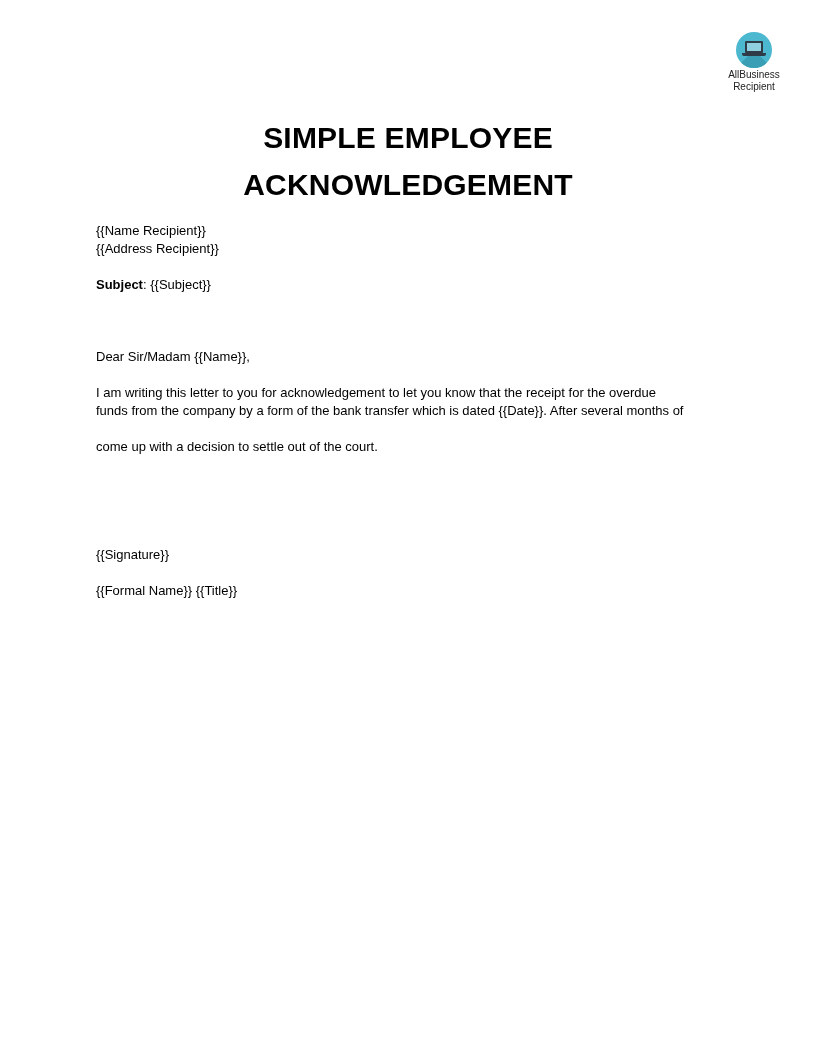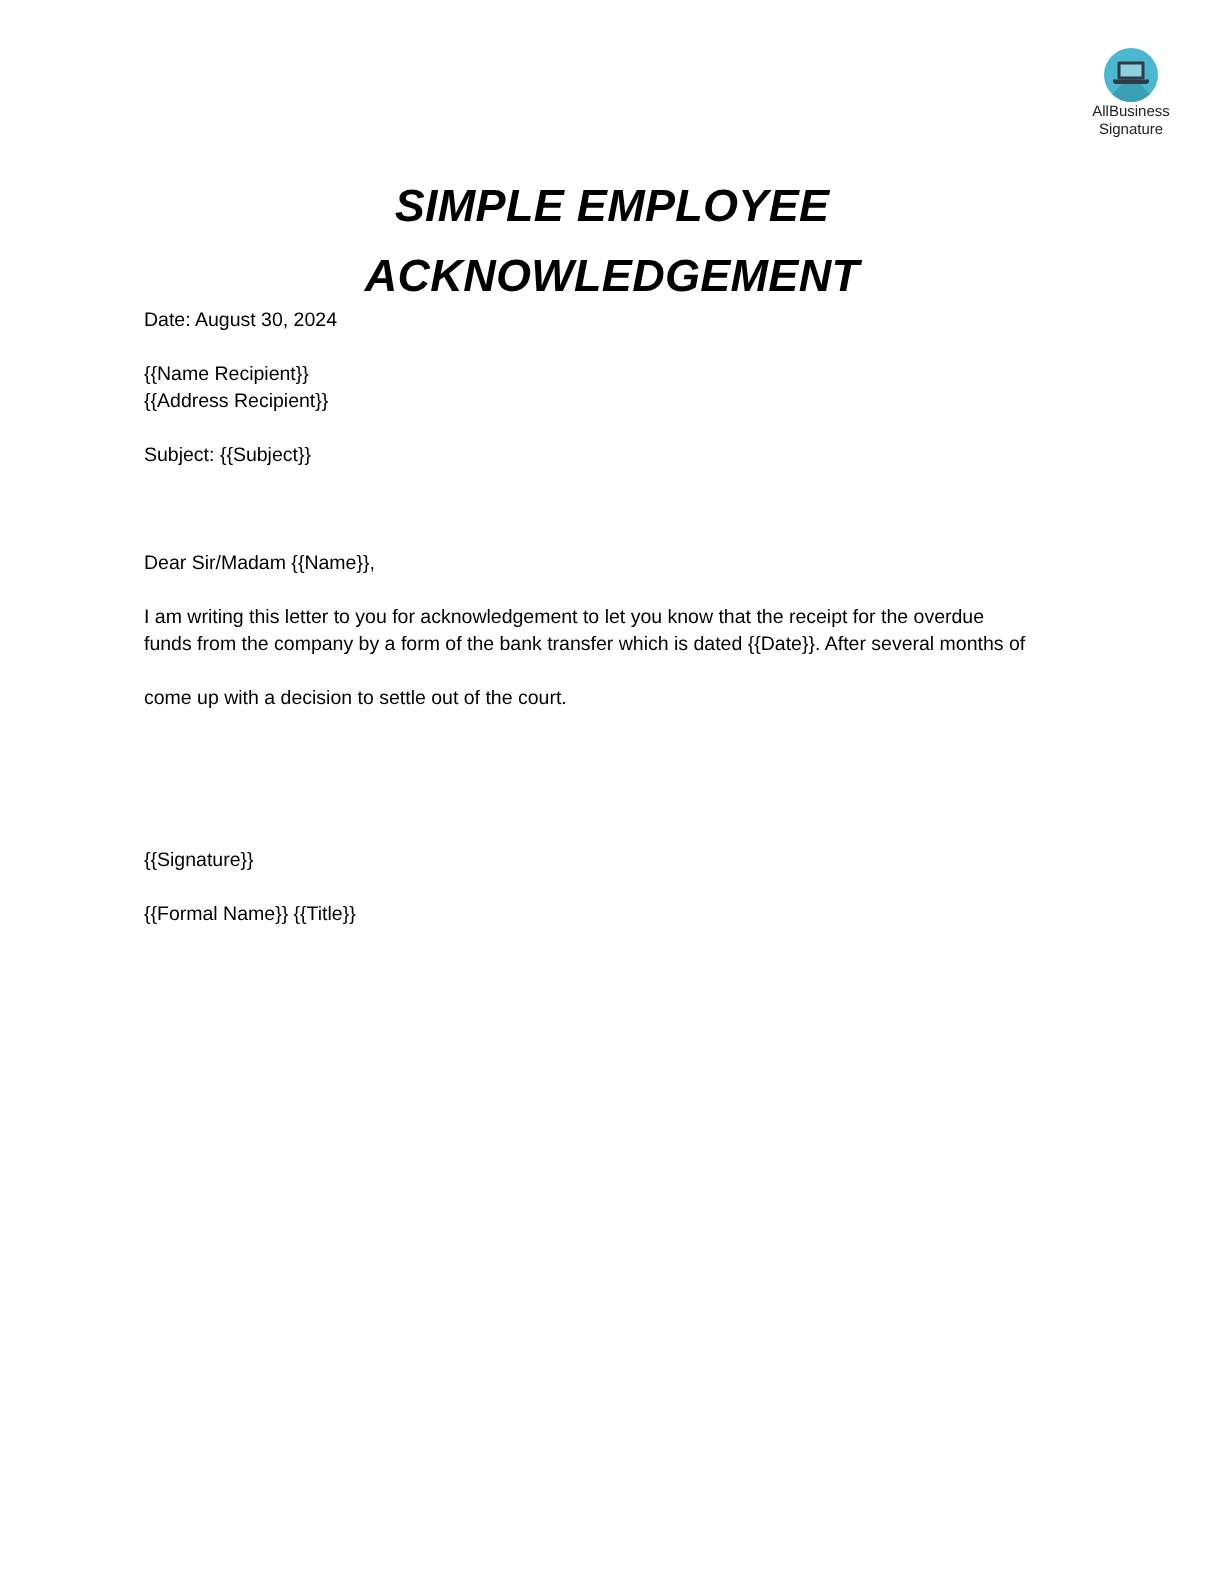--- a/index.html
+++ b/index.html
@@ -11,47 +11,46 @@
   .logo-circle .shadow { position: absolute; left: 18px; top: 18px; width: 40px; height: 40px;
                  background: #3a9fb5; transform: rotate(45deg); transform-origin: 0 0; }
   .laptop-screen { position: absolute; left: 9px; top: 9px; width: 18px; height: 12px;
                    background: #2f3b46; border-radius: 1px; }
   .laptop-screen::after { content: ""; position: absolute; left: 2px; top: 2px; width: 14px; height: 8px;
                    background: #8fcfe0; }
   .laptop-base { position: absolute; left: 6px; top: 21px; width: 24px; height: 3px;
                  background: #2f3b46; border-radius: 0 0 2px 2px; }
   .logo-text { font-size: 10px; line-height: 10px; color: #222; margin-top: 2px; white-space: nowrap; }
   .title { position: absolute; left: 96px; top: 114px; width: 624px; text-align: center;
-           font-weight: bold; font-size: 30px; line-height: 47px; letter-spacing: 0.2px; font-style: italic; }
+           font-weight: bold; font-size: 30px; line-height: 47px; letter-spacing: 0.2px; }
   .body-text { position: absolute; left: 96px; top: 204px; width: 624px;
                font-size: 13px; line-height: 18px; }
   .line { white-space: nowrap; }
   .gap1 { height: 18px; }
   .gap3 { height: 54px; }
-  b { font-weight: normal; }
+  b { font-weight: bold; }
 </style>
 </head>
 <body>
 
 <div class="logo">
   <div class="logo-circle">
     <div class="shadow"></div>
     <div class="laptop-screen"></div>
     <div class="laptop-base"></div>
   </div>
   <div class="logo-text">AllBusiness</div>
-  <div class="logo-text">Signature</div>
+  <div class="logo-text">Recipient</div>
 </div>
 
 <div class="title">
   <div>SIMPLE EMPLOYEE ACKNOWLEDGEMENT</div>
 </div>
 
 <div class="body-text">
-  <div class="line">Date: August 30, 2024</div>
   <div class="gap1"></div>
   <div class="line">{{Name Recipient}}</div>
   <div class="line">{{Address Recipient}}</div>
   <div class="gap1"></div>
   <div class="line"><b>Subject</b><span>: {{Subject}}</span></div>
   <div class="gap3"></div>
   <div class="line">Dear Sir/Madam {{Name}},</div>
   <div class="gap1"></div>
   <div>
     <div class="line">I am writing this letter to you for acknowledgement to let you know that the receipt for the overdue</div>

